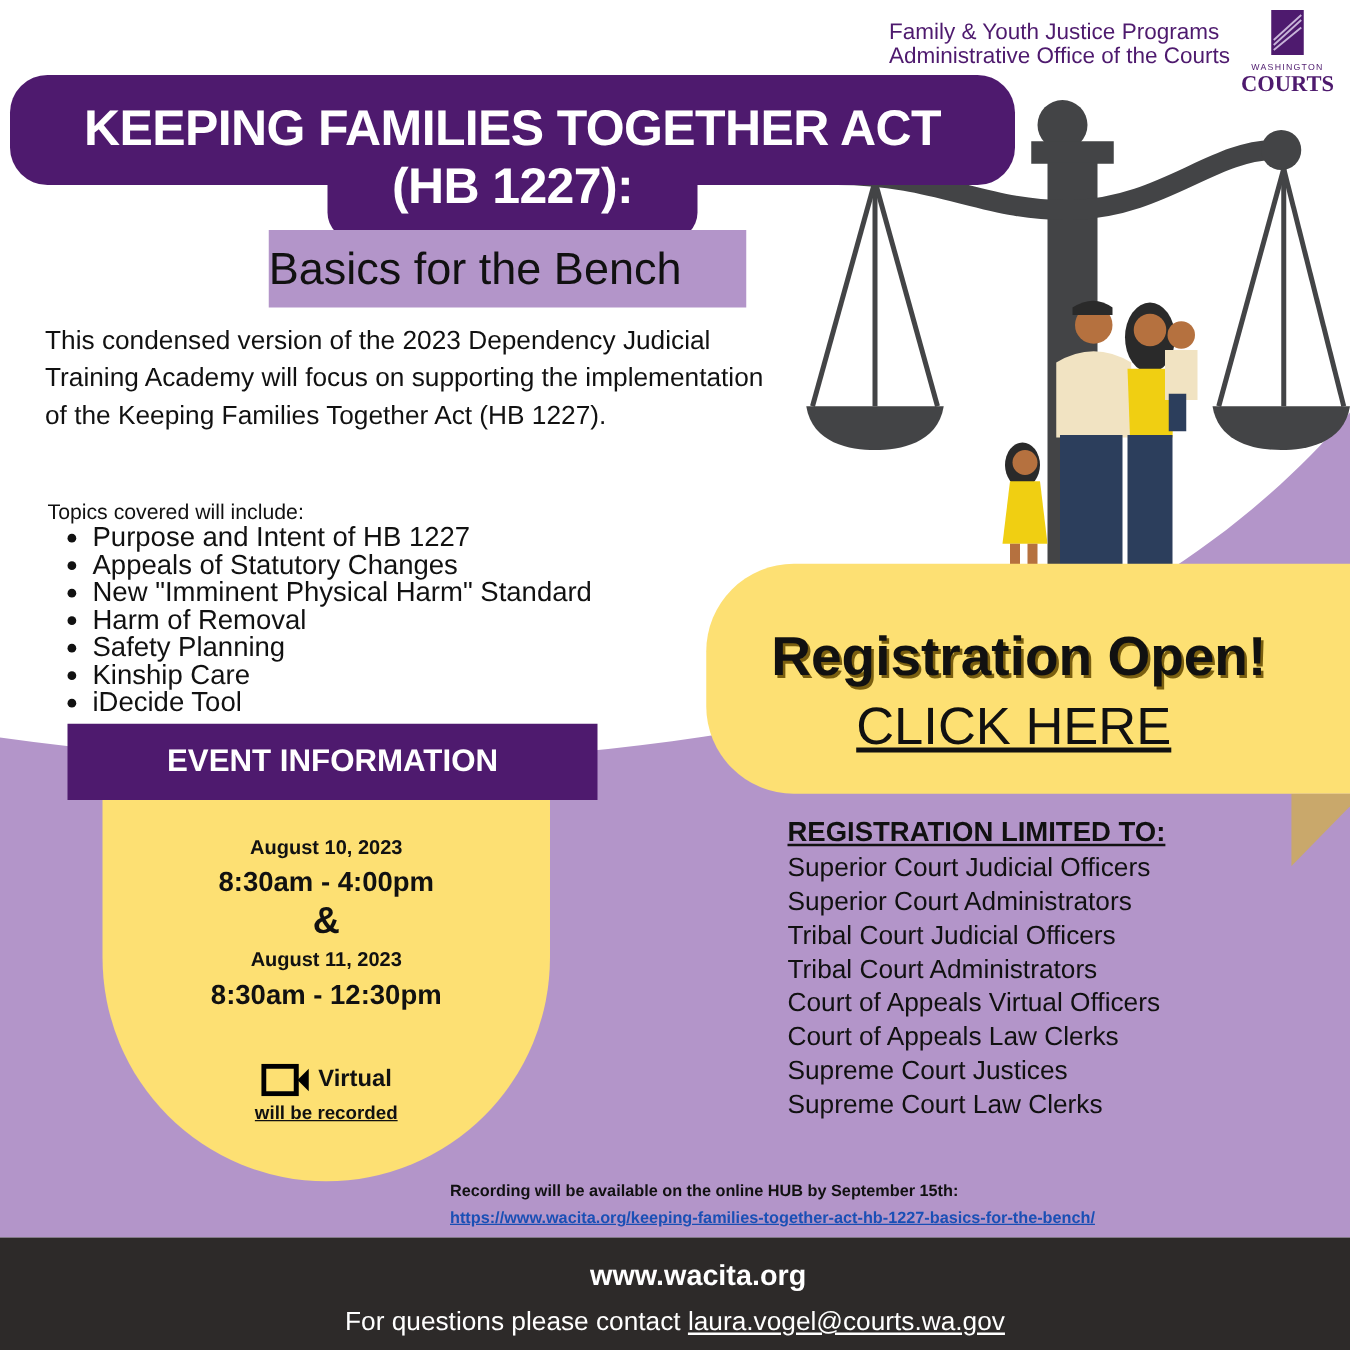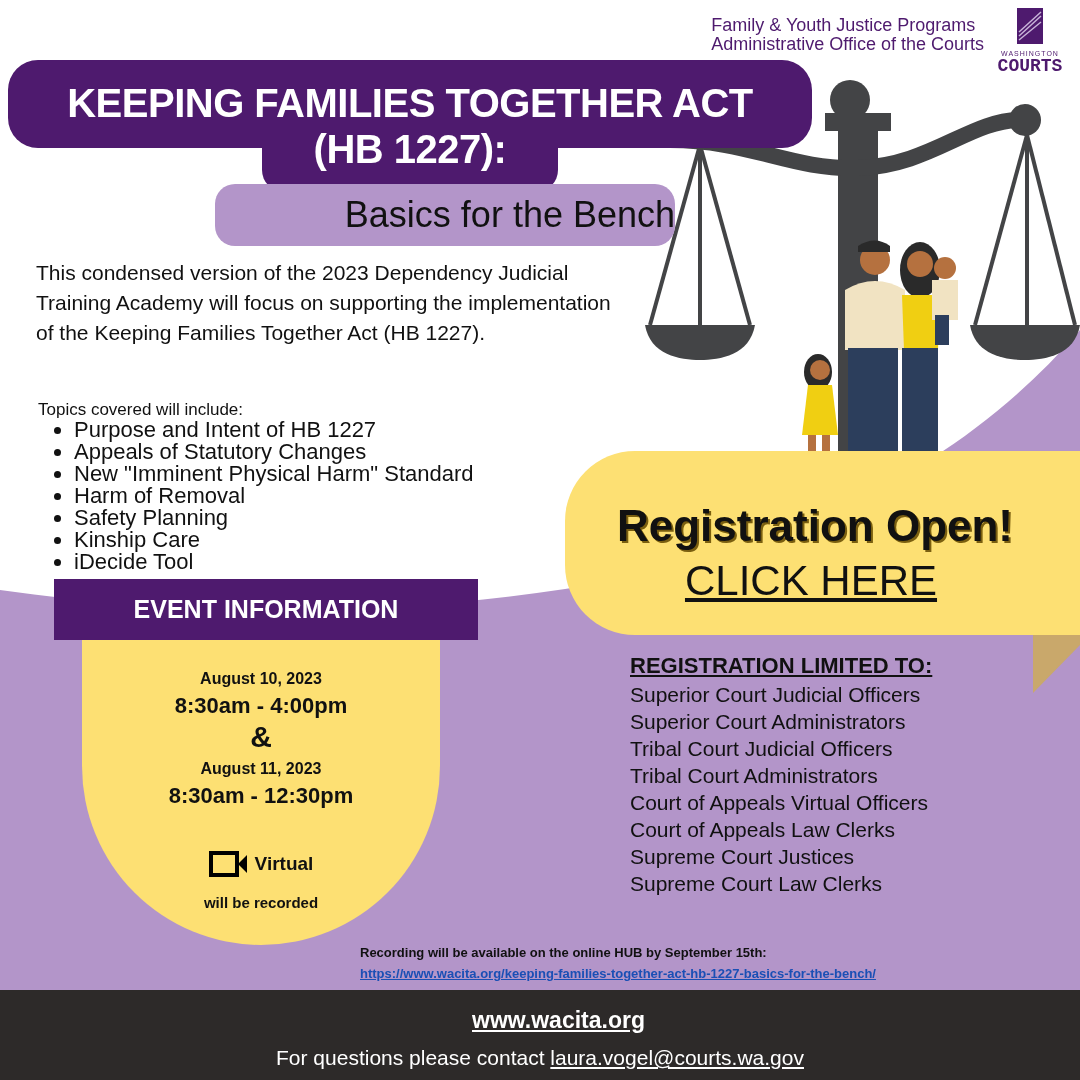--- a/index.html
+++ b/index.html
@@ -4,53 +4,53 @@
 <style>
   html,body{margin:0;padding:0;}
   body{width:1080px;height:1080px;position:relative;overflow:hidden;background:#ffffff;font-family:"Liberation Sans",sans-serif;color:#111;}
   .abs{position:absolute;}
   
   #bg-curve{left:0;top:0;width:1080px;height:1080px;}
   
   .org{right:96px;top:16px;text-align:left;color:#4e1a6e;font-size:18px;line-height:19px;}
   .logo{left:990px;top:6px;width:80px;height:70px;}
   .logo-sub1{font-size:7px;letter-spacing:1px;color:#4e1a6e;text-align:center;}
-  .logo-sub2{font-size:18px;font-weight:bold;color:#4e1a6e;text-align:center;line-height:18px;font-family:Liberation Mono, monospace;}
+  .logo-sub2{font-size:18px;font-weight:bold;color:#4e1a6e;text-align:center;line-height:18px;font-family:Liberation Serif, serif;}
   
   .title-box{left:8px;top:60px;width:804px;height:88px;background:#4e1a6e;border-radius:30px;}
   .title-tab{left:262px;top:130px;width:296px;height:62px;background:#4e1a6e;border-radius:0 0 22px 22px;}
   .title-text{left:8px;top:80px;width:804px;text-align:center;color:#fff;font-weight:bold;font-size:40px;line-height:46px;letter-spacing:-0.5px;}
-  .subtitle{left:215px;top:184px;width:460px;height:62px;background:#b395c9;border-radius:20px;text-align:right;font-size:36px;line-height:62px;color:#111;}
+  .subtitle{left:215px;top:184px;width:382px;height:62px;background:#b395c9;border-radius:0;text-align:left;font-size:36px;line-height:62px;color:#111;}
   .intro{left:36px;top:258px;width:580px;font-size:21px;line-height:30px;color:#111;}
   .topics-label{left:38px;top:399px;font-size:17px;line-height:22px;}
   .topics{left:50px;top:419px;margin:0;padding:0 0 0 24px;font-size:22px;line-height:22px;}
   .topics li{padding-left:0;}
   
   .event-pill{left:82px;top:600px;width:358px;height:345px;background:#fde073;border-radius:0 0 179px 179px;}
   .event-head{left:54px;top:579px;width:424px;height:61px;background:#4e1a6e;color:#fff;font-weight:bold;font-size:25px;line-height:61px;text-align:center;}
   .event-body{left:82px;top:665px;width:358px;text-align:center;font-weight:bold;color:#111;}
   .ev-date{font-size:16px;line-height:28px;}
   .ev-time{font-size:22px;line-height:26px;}
   .ev-amp{font-size:30px;line-height:36px;}
   .ev-virtual{margin-top:42px;display:flex;justify-content:center;align-items:center;gap:6px;font-size:19px;}
-  .ev-rec{font-size:15px;line-height:20px;margin-top:16px;}
+  .ev-rec{font-size:15px;line-height:20px;margin-top:4px;text-decoration:underline;}
   
   .reg-bubble{left:565px;top:451px;width:515px;height:184px;background:#fde073;border-radius:70px 0 0 70px;}
   .reg-tail{left:1033px;top:635px;width:47px;height:58px;}
   .reg-open{left:565px;top:498px;width:500px;text-align:center;font-weight:bold;font-size:44px;line-height:56px;color:#111;text-shadow:2px 2px 0 #7a5f10;}
   .reg-click{left:565px;top:556px;width:492px;text-align:center;font-size:42px;line-height:50px;text-decoration:underline;color:#111;}
   .limited{left:630px;top:651px;font-size:21px;line-height:27px;color:#111;}
   .limited-head{font-weight:bold;font-size:22px;text-decoration:underline;line-height:30px;}
   .limited ul{list-style:none;margin:0;padding:0;}
   
   .rec-note{left:360px;top:942px;width:720px;font-size:13px;line-height:21px;font-weight:bold;color:#111;}
   .rec-link{color:#1a4fb5;text-decoration:underline;}
   
   .footer{left:0;top:990px;width:1080px;height:90px;background:#2d2a29;color:#fff;text-align:center;}
-  .foot-site{font-weight:bold;font-size:23px;line-height:26px;padding-top:17px;text-decoration:underline;padding-left:37px;}
+  .foot-site{font-weight:bold;font-size:23px;line-height:26px;padding-top:17px;padding-left:37px;}
   .foot-contact{font-size:21px;line-height:26px;margin-top:12px;}
   .foot-contact u{text-decoration:underline;}
   #scales{left:640px;top:80px;width:440px;height:400px;}
 </style>
 </head>
 <body>
 
 <svg id="bg-curve" class="abs" viewBox="0 0 1080 1080">
   <path d="M0,590 C250,625 450,610 620,580 C800,540 960,470 1080,330 L1080,990 L0,990 Z" fill="#b395c9"></path>
 </svg>

